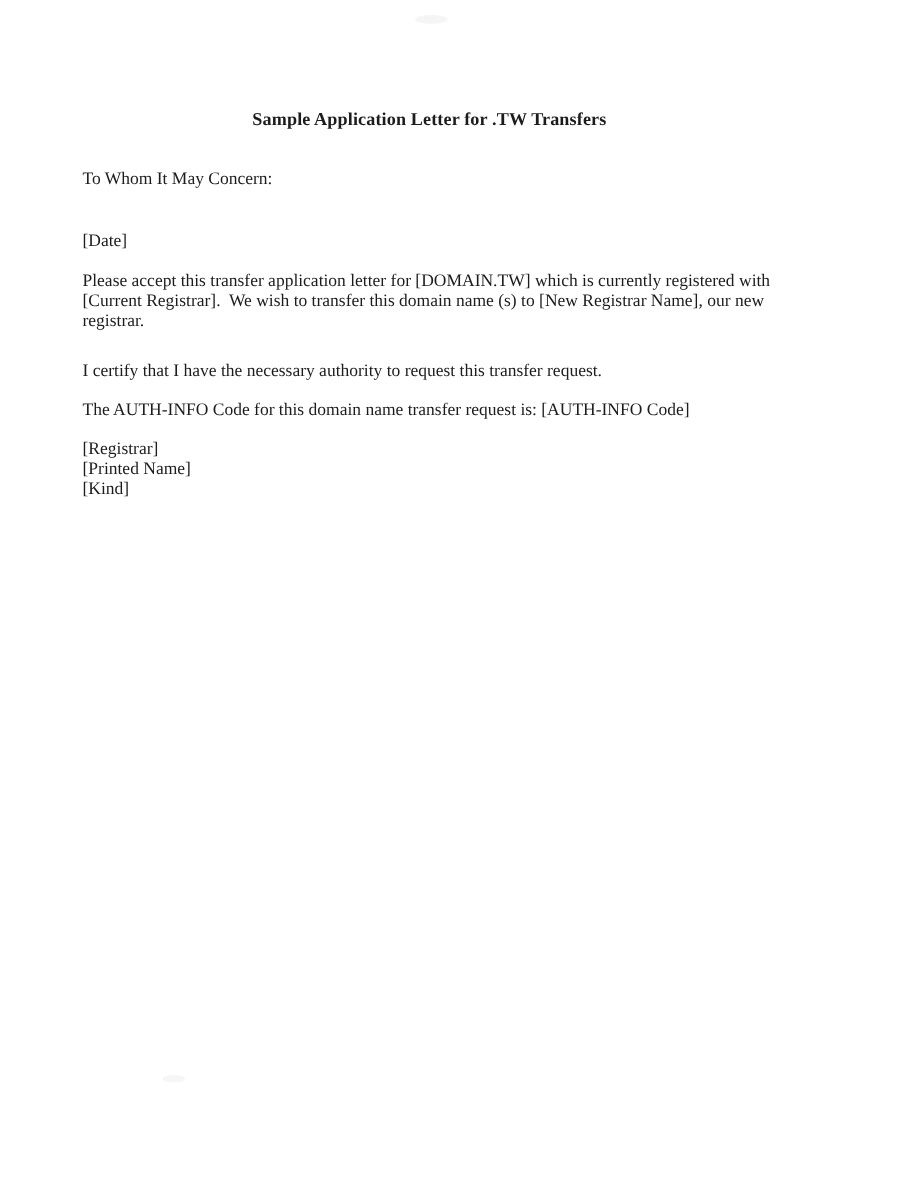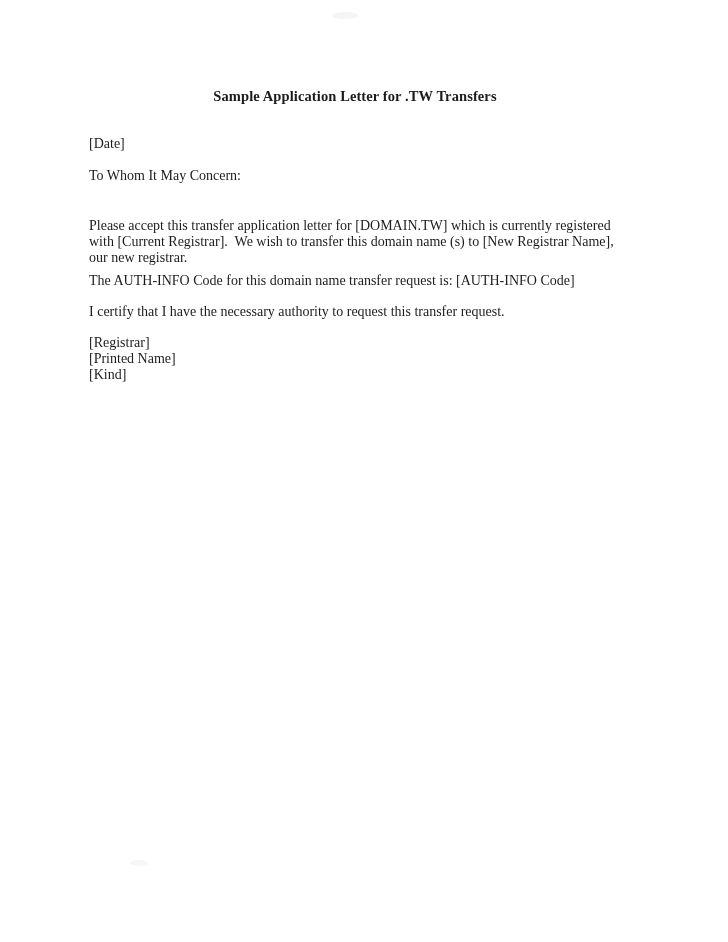--- a/index.html
+++ b/index.html
@@ -9,39 +9,39 @@
   }
   .page {
     position: relative;
     width: 728px;
     height: 942px;
     background: #ffffff;
     font-family: "Liberation Serif", "DejaVu Serif", serif;
     color: #1c1c1c;
     overflow: hidden;
     box-sizing: border-box;
-    padding: 88px 107px 0 89px;
+    padding: 88px 107px 0 66px;
   }
   .letter-title {
     font-weight: bold;
     font-size: 14.5px;
     line-height: 16px;
     text-align: center;
     margin: 0 0 32px 0;
     letter-spacing: 0.1px;
   }
   .line, .para {
     font-size: 14px;
     line-height: 16px;
     margin: 0;
     white-space: pre-wrap;
   }
   .date-line      { margin-bottom: 16px; }
   .salutation     { margin-bottom: 34px; }
-  .para-1         { margin-bottom: 7px; }
+  .para-1         { margin-bottom: 24px; }
   .para-2         { margin-bottom: 15px; }
   .para-3         { margin-bottom: 15px; }
   .closing        { margin-bottom: 35px; }
   .sig-block div  {
     font-size: 14px;
     line-height: 16px;
   }
   
   .artifact {
     position: absolute;
@@ -62,29 +62,29 @@
 </head>
 <body>
 
 <div class="page">
 
   <div class="artifact artifact-top"></div>
   <div class="artifact artifact-bottom"></div>
 
   <div class="letter-title">Sample Application Letter for .TW Transfers</div>
 
+  <div class="line salutation">To Whom It May Concern:</div>
+
   <div class="line date-line">[Date]</div>
-
-  <div class="line salutation">To Whom It May Concern:</div>
 
   <p class="para para-1">Please accept this transfer application letter for [DOMAIN.TW] which is currently registered with [Current Registrar].  We wish to transfer this domain name (s) to [New Registrar Name], our new registrar.</p>
 
+  <p class="para para-3">I certify that I have the necessary authority to request this transfer request.</p>
+
   <p class="para para-2">The AUTH-INFO Code for this domain name transfer request is: [AUTH-INFO Code]</p>
-
-  <p class="para para-3">I certify that I have the necessary authority to request this transfer request.</p>
 
 
   <div class="sig-block">
     <div>[Registrar]</div>
     <div>[Printed Name]</div>
     <div>[Kind]</div>
   </div>
 
 </div>
 

